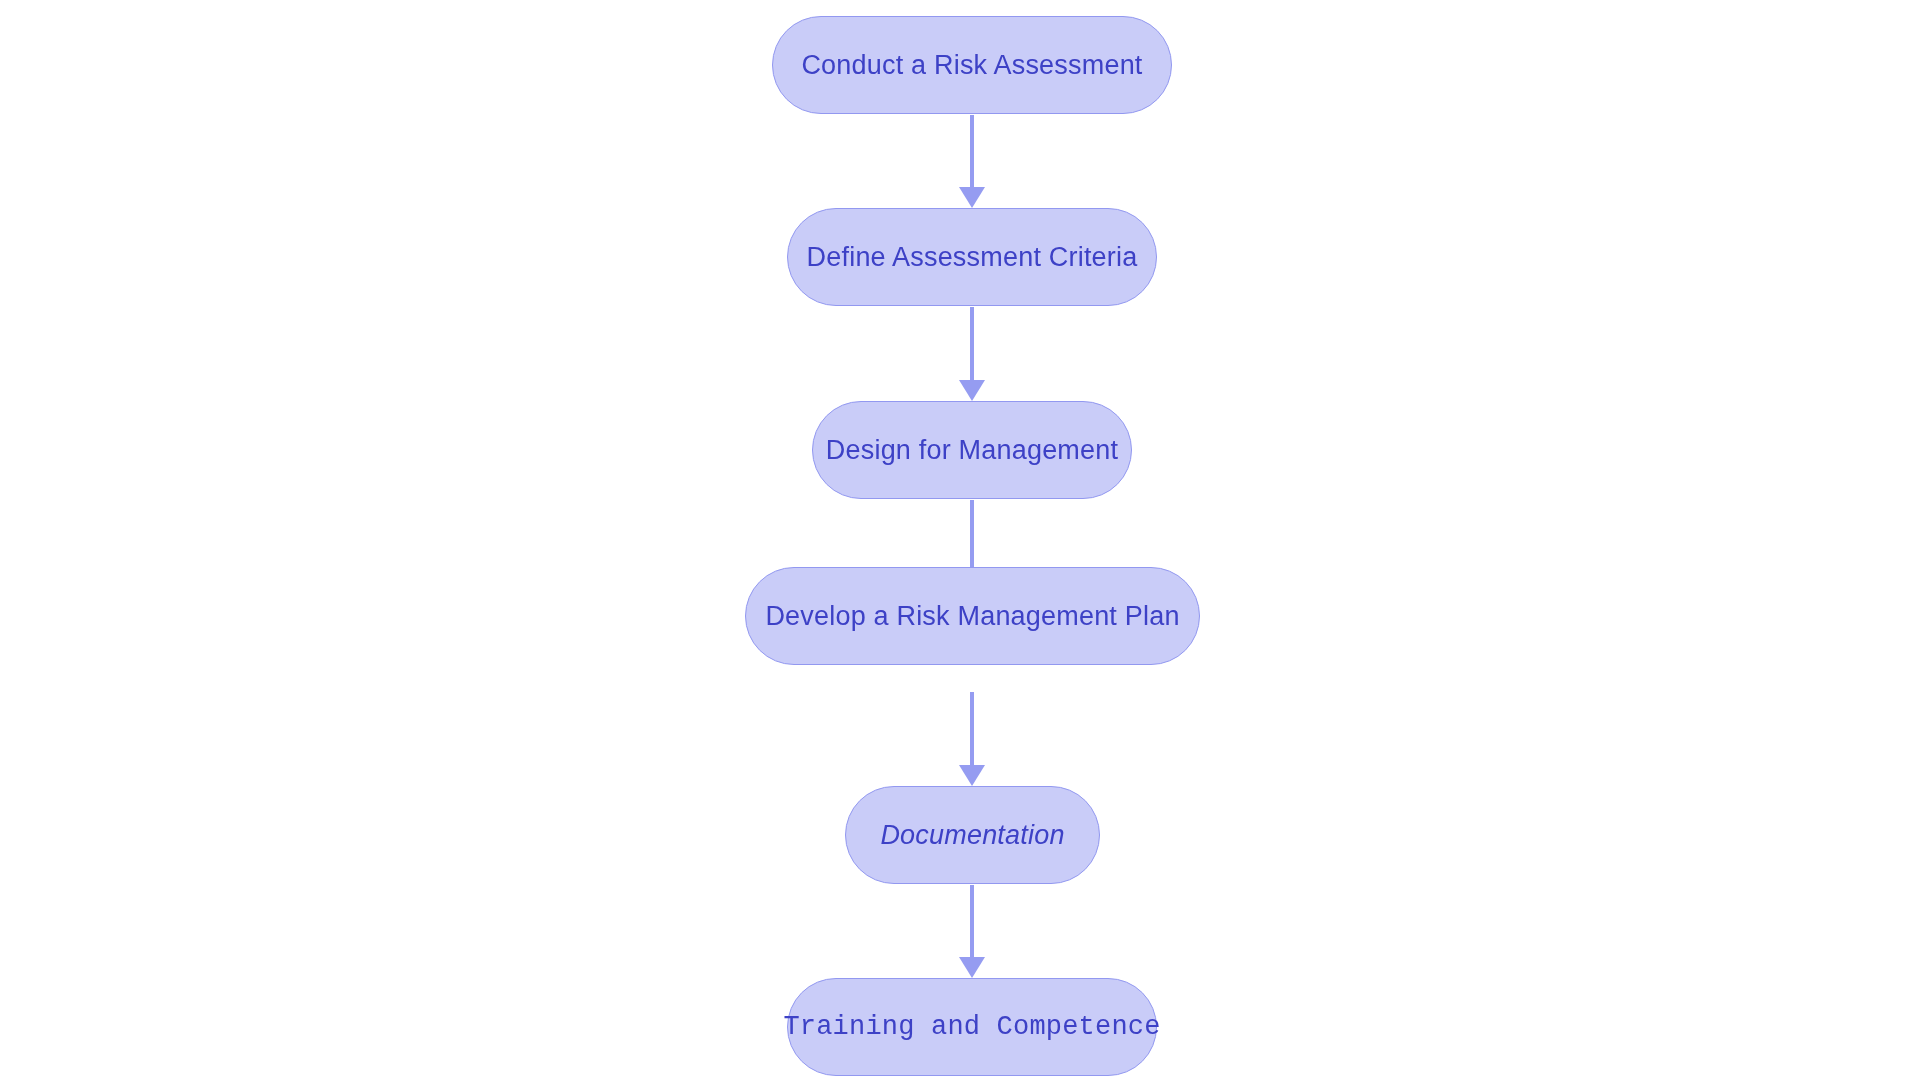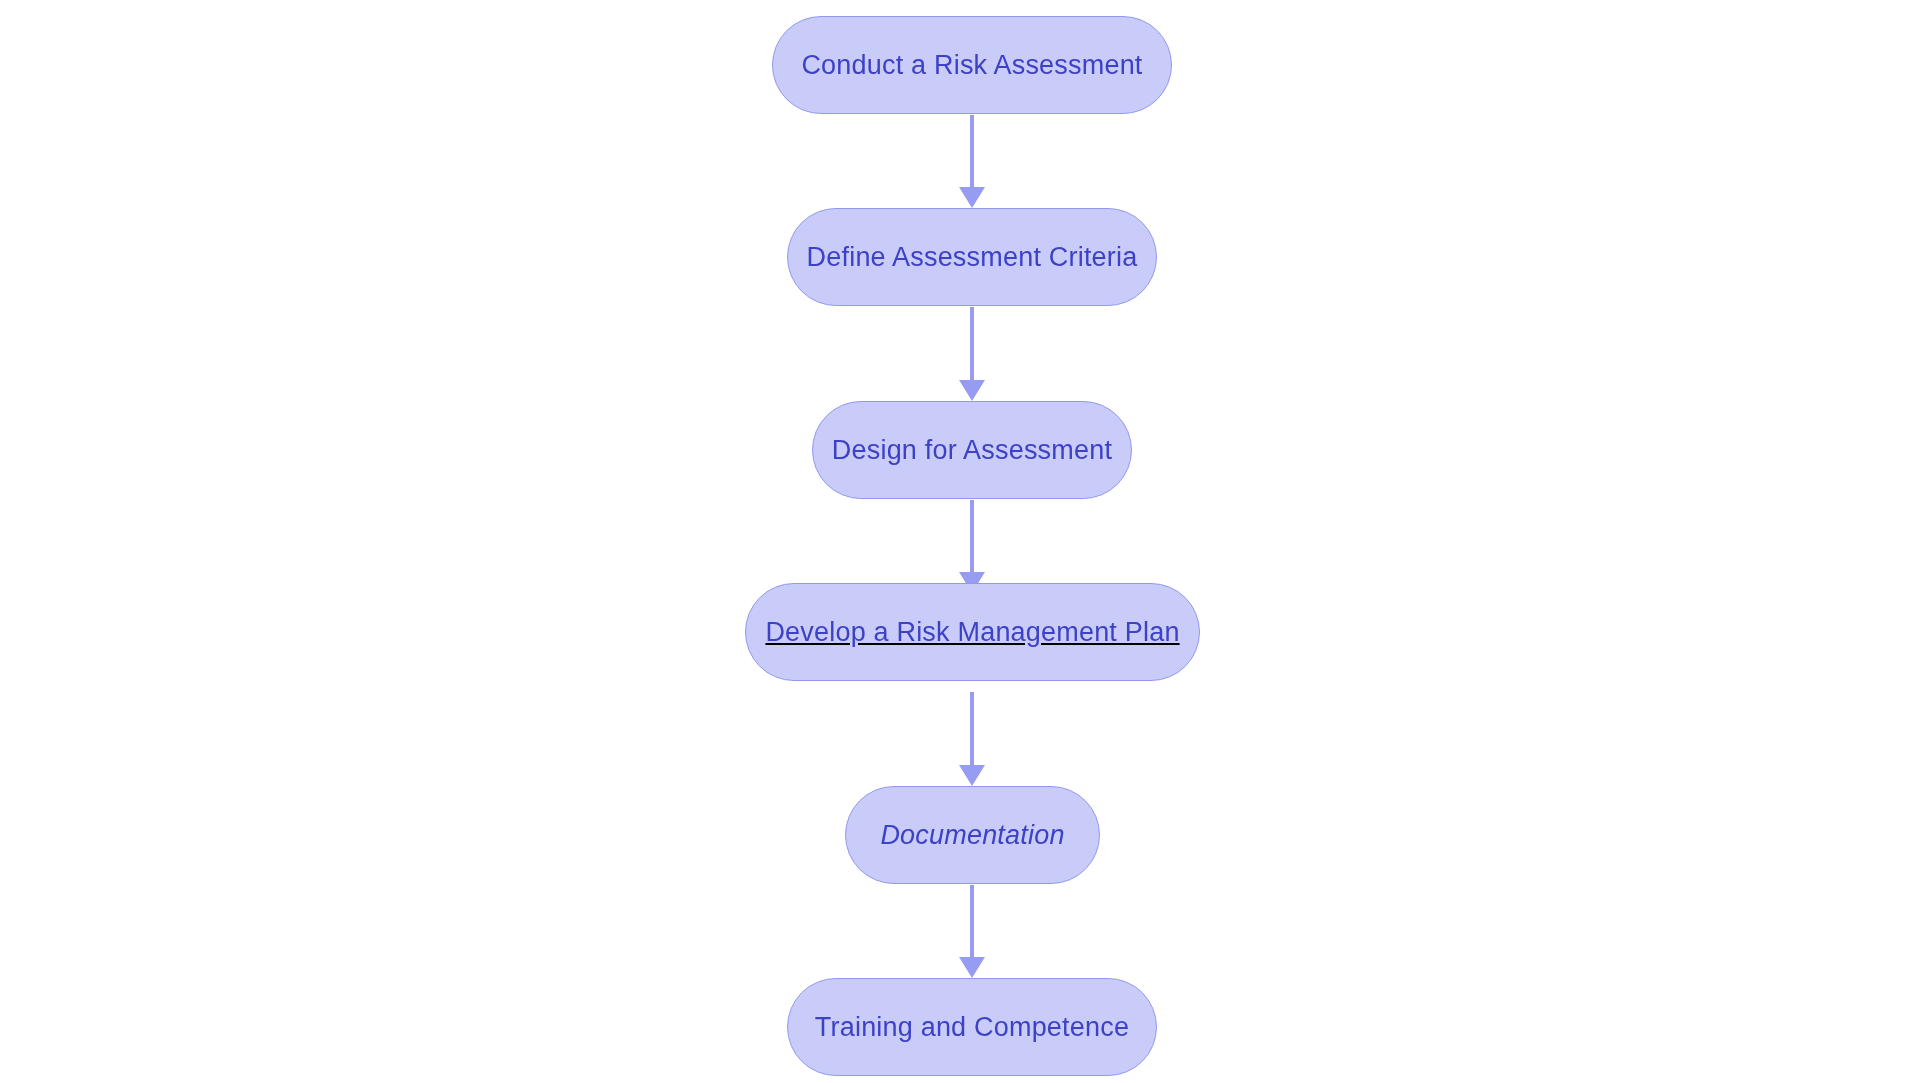--- a/index.html
+++ b/index.html
@@ -35,23 +35,23 @@
     font-size: 27px;
     font-weight: 500;
     color: var(--node-text);
     white-space: nowrap;
     letter-spacing: 0.2px;
   }
   
   .node-1 { top: 16px;  left: 772px; width: 400px; }
   .node-2 { top: 208px; left: 787px; width: 370px; }
   .node-3 { top: 401px; left: 812px; width: 320px; }
-  .node-4 { top: 583px; left: 745px; width: 455px; text-decoration: underline; }
+  .node-4 { top: 567px; left: 745px; width: 455px; }
   .node-5 { top: 786px; left: 845px; width: 255px; font-style: italic; }
-  .node-6 { top: 978px; left: 787px; width: 370px; }
+  .node-6 { top: 978px; left: 787px; width: 370px; font-family: Liberation Mono, monospace; }
 
   .arrow {
     position: absolute;
     left: 959px;            
     width: 26px;
     display: flex;
     flex-direction: column;
     align-items: center;
   }
   .arrow-1 { top: 115px; height: 93px; }
@@ -88,21 +88,21 @@
   <div class="node node-2">
     <span class="node-label">Define Assessment Criteria</span>
   </div>
 
   <div class="arrow arrow-2">
     <div class="arrow-line"></div>
     <div class="arrow-head"></div>
   </div>
 
   <div class="node node-3">
-    <span class="node-label">Design for Assessment</span>
+    <span class="node-label">Design for Management</span>
   </div>
 
   <div class="arrow arrow-3">
     <div class="arrow-line"></div>
     <div class="arrow-head"></div>
   </div>
 
   <div class="node node-4">
     <span class="node-label">Develop a Risk Management Plan</span>
   </div>

